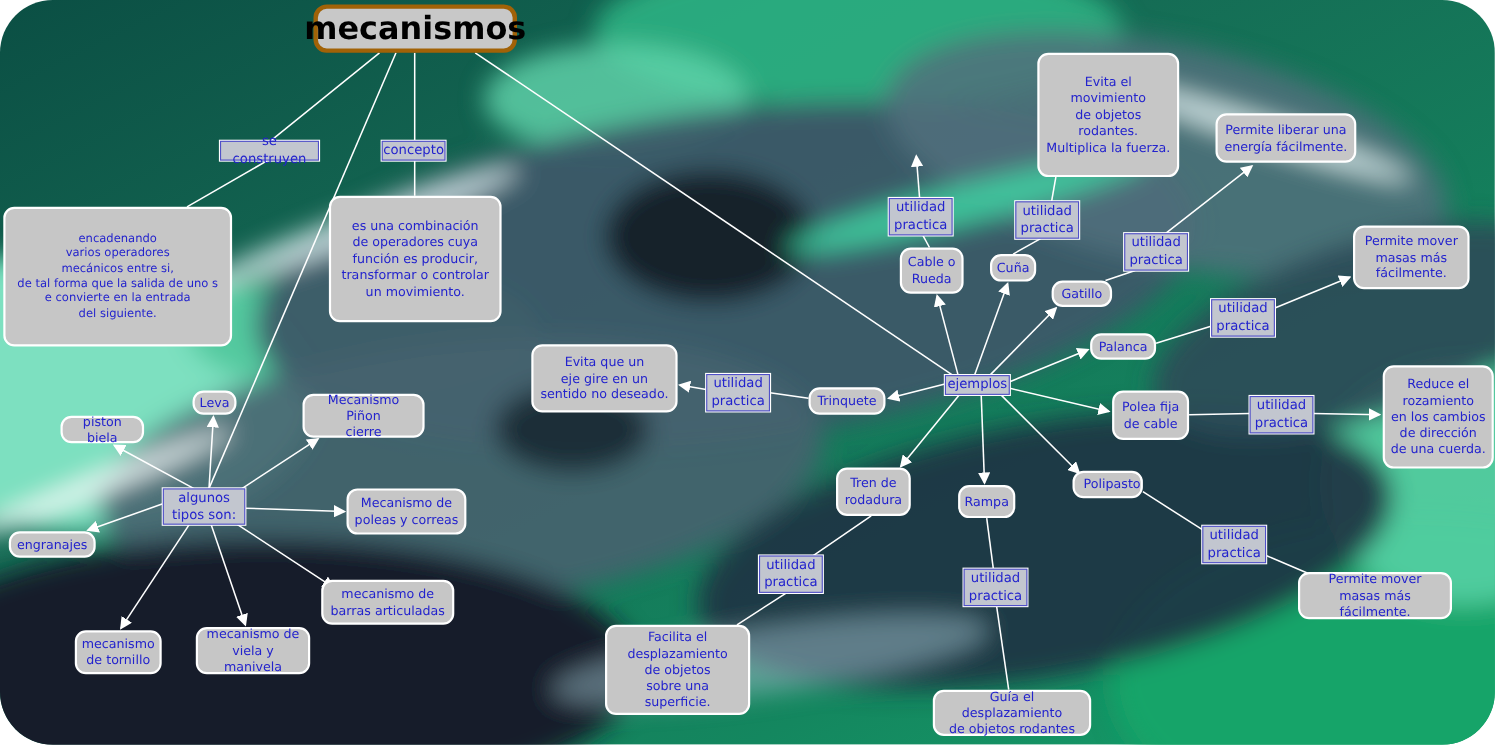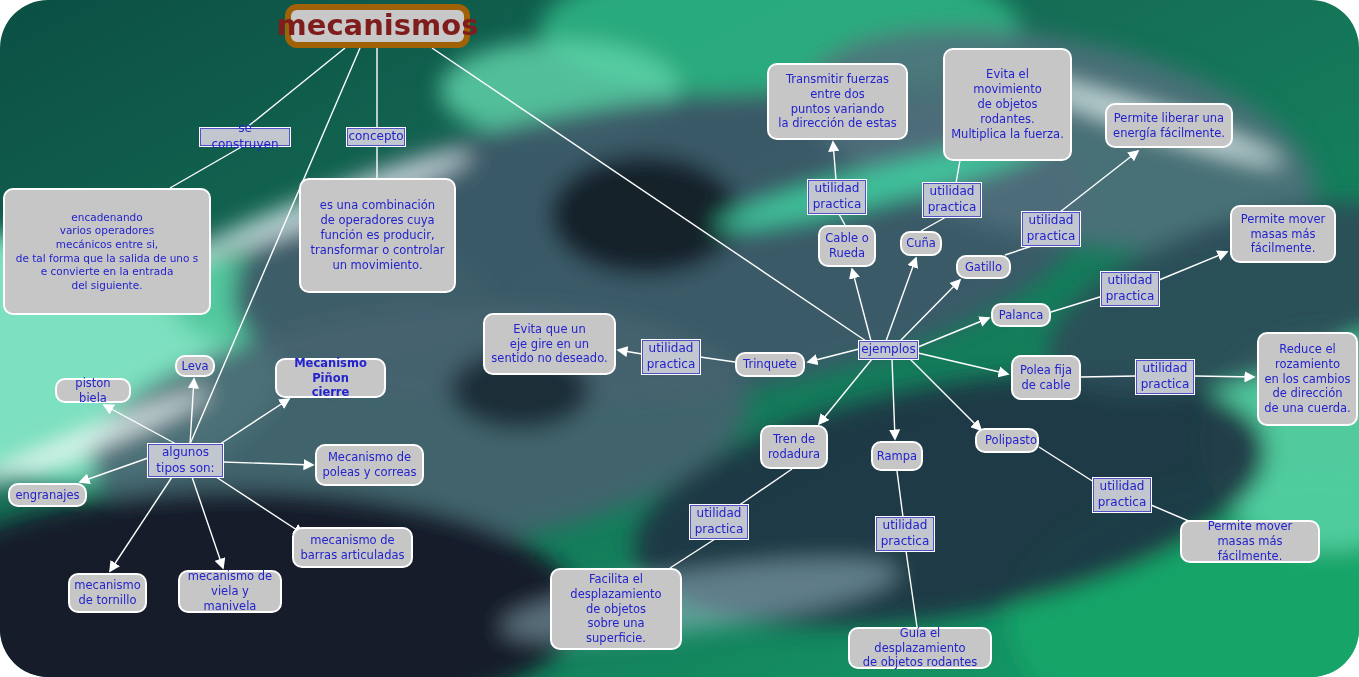--- a/index.html
+++ b/index.html
@@ -8,22 +8,22 @@
   #map{position:absolute;left:0;top:0;width:1359px;height:677px;border-radius:48px;overflow:hidden;}
   #bg-art{position:absolute;left:0;top:0;width:1359px;height:677px;}
   #edge-layer{position:absolute;left:0;top:0;width:1359px;height:677px;pointer-events:none;}
   #node-layer{position:absolute;left:0;top:0;width:1359px;height:677px;}
   .node{position:absolute;box-sizing:border-box;display:flex;align-items:center;justify-content:center;
         text-align:center;white-space:pre-line;line-height:1.3;cursor:default;}
   .node-concept{background:#c6c6c6;border:2px solid #ffffff;border-radius:10px;
         color:#2323cd;font-size:11.5px;padding:2px 4px;}
   .node-link{background:#c2c6cf;border:1px solid #5050c8;box-shadow:0 0 0 1px #ffffff;
         color:#2323cd;font-size:12px;padding:0 2px;}
-  .node-title{background:#c8c8c8;border:6px solid #a16207;border-radius:12px;
-        color:#7f1d1d;font-size:29px;font-weight:bold;left:285px;top:4px;width:185px;height:44px;}
+  .node-title{background:#c8c8c8;border:4px solid #a16207;border-radius:12px;
+        color:#000000;font-size:29px;font-weight:bold;left:285px;top:4px;width:185px;height:44px;}
 </style>
 </head>
 <body>
 
 <div id="stage">
   <div id="map">
 
     <svg id="bg-art" viewBox="0 0 1359 677" preserveAspectRatio="none" aria-hidden="true">
       <defs>
         <linearGradient id="base" x1="0" y1="0" x2="1" y2="1">
@@ -140,24 +140,20 @@
 de operadores cuya
 función es producir,
 transformar o controlar
 un movimiento.</div>
         <div class="node node-concept" style="left: 3px; top: 188px; width: 208px; height: 127px; font-size: 10.5px;">encadenando
 varios operadores
 mecánicos entre si,
 de tal forma que la salida de uno s
 e convierte en la entrada
 del siguiente.</div>
-        <div class="node node-concept" style="left: 767px; top: 63px; width: 141px; height: 77px;">Transmitir fuerzas
-entre dos
-puntos variando
-la dirección de estas</div>
         <div class="node node-concept" style="left: 943px; top: 48px; width: 129px; height: 113px;">Evita el
 movimiento
 de objetos
 rodantes.
 Multiplica la fuerza.</div>
         <div class="node node-concept" style="left: 1105px; top: 103px; width: 128px; height: 45px; border-radius: 10px;">Permite liberar una
 energía fácilmente.</div>
         <div class="node node-concept" style="left: 1230px; top: 205px; width: 106px; height: 58px;">Permite mover
 masas más
 fácilmente.</div>
@@ -191,20 +187,20 @@
 rodadura</div>
         <div class="node node-concept" style="left: 175px; top: 355px; width: 40px; height: 22px;">Leva</div>
         <div class="node node-concept" style="left: 55px; top: 378px; width: 76px; height: 25px;">piston biela</div>
         <div class="node node-concept" style="left: 8px; top: 483px; width: 79px; height: 24px; text-align: right;">engranajes</div>
         <div class="node node-concept" style="left: 68px; top: 573px; width: 79px; height: 40px;">mecanismo
 de tornillo</div>
         <div class="node node-concept" style="left: 178px; top: 570px; width: 104px; height: 43px;">mecanismo de
 viela y manivela</div>
         <div class="node node-concept" style="left: 292px; top: 527px; width: 121px; height: 41px;">mecanismo de
 barras articuladas</div>
-        <div class="node node-concept" style="left: 275px; top: 358px; width: 111px; height: 40px; font-weight: bold;">Mecanismo Piñon
+        <div class="node node-concept" style="left: 275px; top: 358px; width: 111px; height: 40px;">Mecanismo Piñon
 cierre</div>
         <div class="node node-concept" style="left: 315px; top: 444px; width: 109px; height: 42px;">Mecanismo de
 poleas y correas</div>
       </div>
 
   </div>
 </div>
 
 </body></html>

